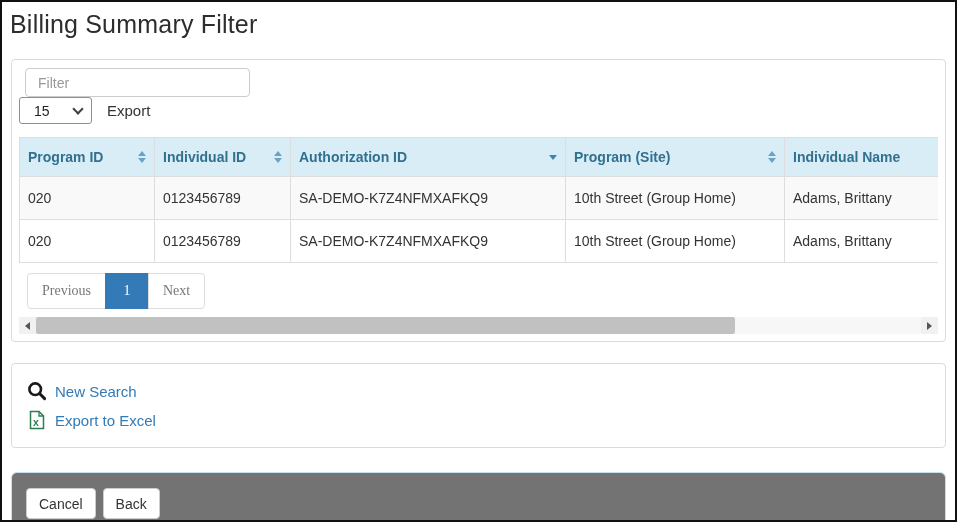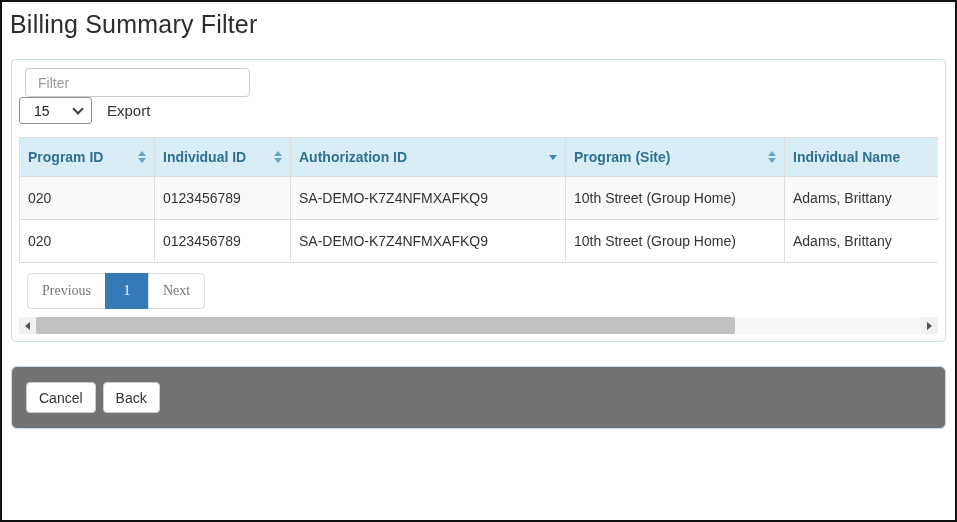--- a/index.html
+++ b/index.html
@@ -199,19 +199,40 @@
       <div class="hs-track">
         <div class="hs-thumb"></div>
       </div>
       <div class="hs-btn">
           <i class="arr-right"></i>
         </div>
     </div>
 
   </div>
 
+  <div class="panel actions-panel">
+    <div class="action-row">
+      <span class="icon-box">
+        <svg width="20" height="20" viewBox="0 0 20 20">
+          <circle cx="8.2" cy="8.2" r="5.8" fill="none" stroke="#1a1a1a" stroke-width="2.6"></circle>
+          <line x1="12.8" y1="12.8" x2="17.6" y2="17.6" stroke="#1a1a1a" stroke-width="3" stroke-linecap="round"></line>
+        </svg>
+      </span>
+      <a class="action-link">New Search</a>
+    </div>
+    <div class="action-row">
+      <span class="icon-box">
+        <svg width="18" height="20" viewBox="0 0 18 20">
+          <path d="M2.5 1.5 H11 L15.5 6 V18.5 H2.5 Z" fill="#ffffff" stroke="#2e7d4f" stroke-width="1.5"></path>
+          <path d="M11 1.5 V6 H15.5" fill="none" stroke="#2e7d4f" stroke-width="1.3"></path>
+          <text x="8" y="15.5" font-size="10.5" font-weight="bold" fill="#2e7d4f" text-anchor="middle" font-family="Liberation Sans, sans-serif">x</text>
+        </svg>
+      </span>
+      <a class="action-link">Export to Excel</a>
+    </div>
+  </div>
 
   <div class="footer-bar">
     <button class="footer-btn">Cancel</button>
     <button class="footer-btn">Back</button>
   </div>
 
 </div>
 
 </body></html>

